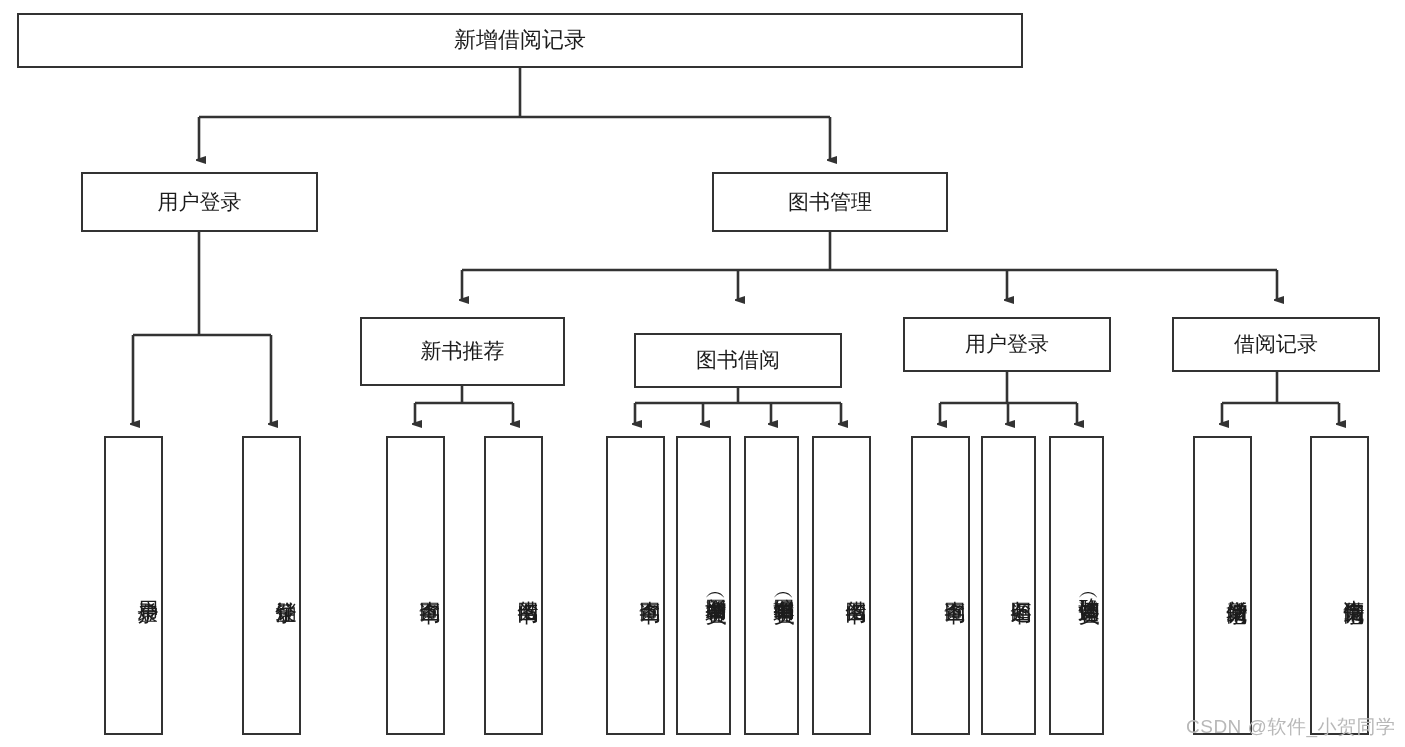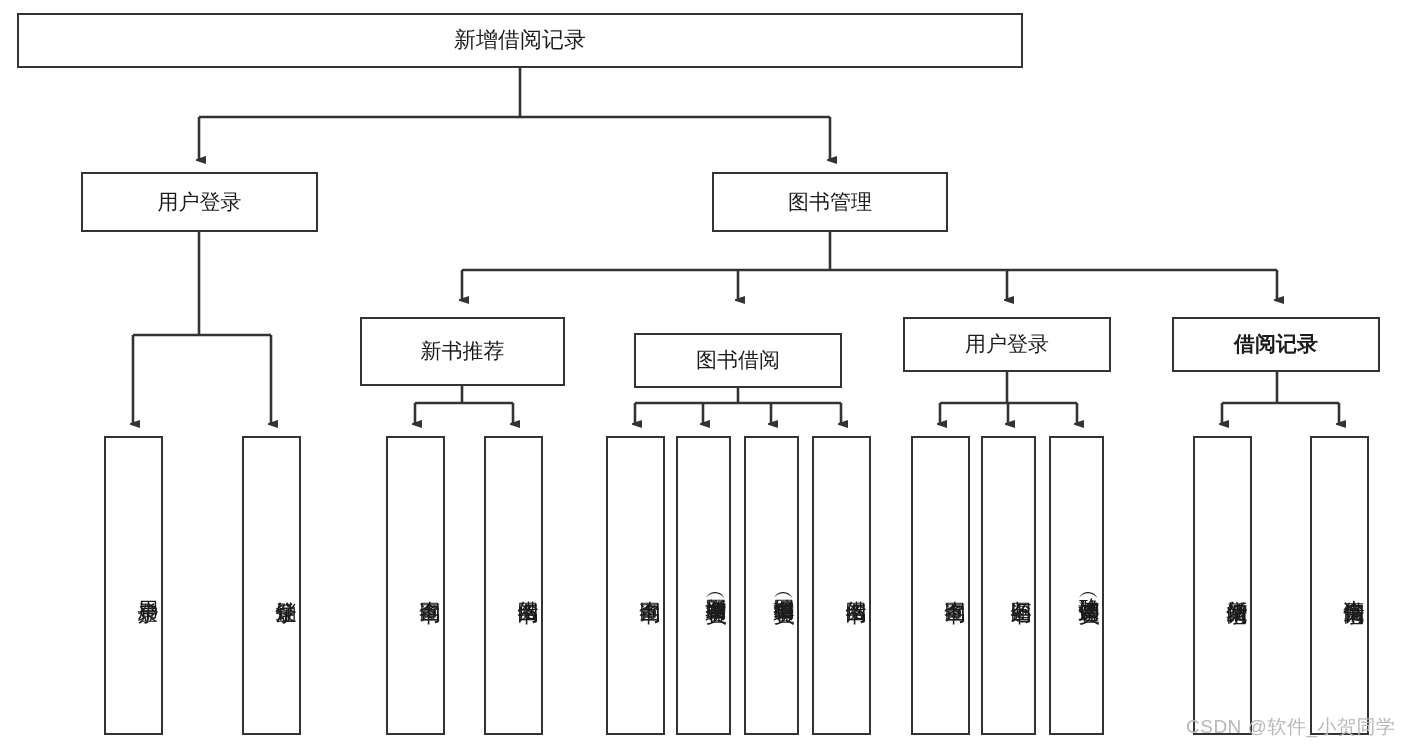--- a/index.html
+++ b/index.html
@@ -143,21 +143,21 @@
 
   <div class="node level3" style="left:360px; top:317px; width:205px; height:69px;">
     <span>新书推荐</span>
   </div>
   <div class="node level3" style="left:634px; top:317px; width:208px; height:55px;margin-top:16px;">
     <span>图书借阅</span>
   </div>
   <div class="node level3" style="left:903px; top:317px; width:208px; height:55px;">
     <span>用户登录</span>
   </div>
-  <div class="node level3" style="left:1172px; top:317px; width:208px; height:55px;font-weight:bold;">
+  <div class="node level3" style="left:1172px; top:317px; width:208px; height:55px;">
     <span>借阅记录</span>
   </div>
 
   <div class="node leaf" style="left:104px; top:436px; width:59px; height:299px;">
     <span class="leaf-text">用户登录</span>
   </div>
   <div class="node leaf" style="left:242px; top:436px; width:59px; height:299px;">
     <span class="leaf-text">注销登录</span>
   </div>
 

